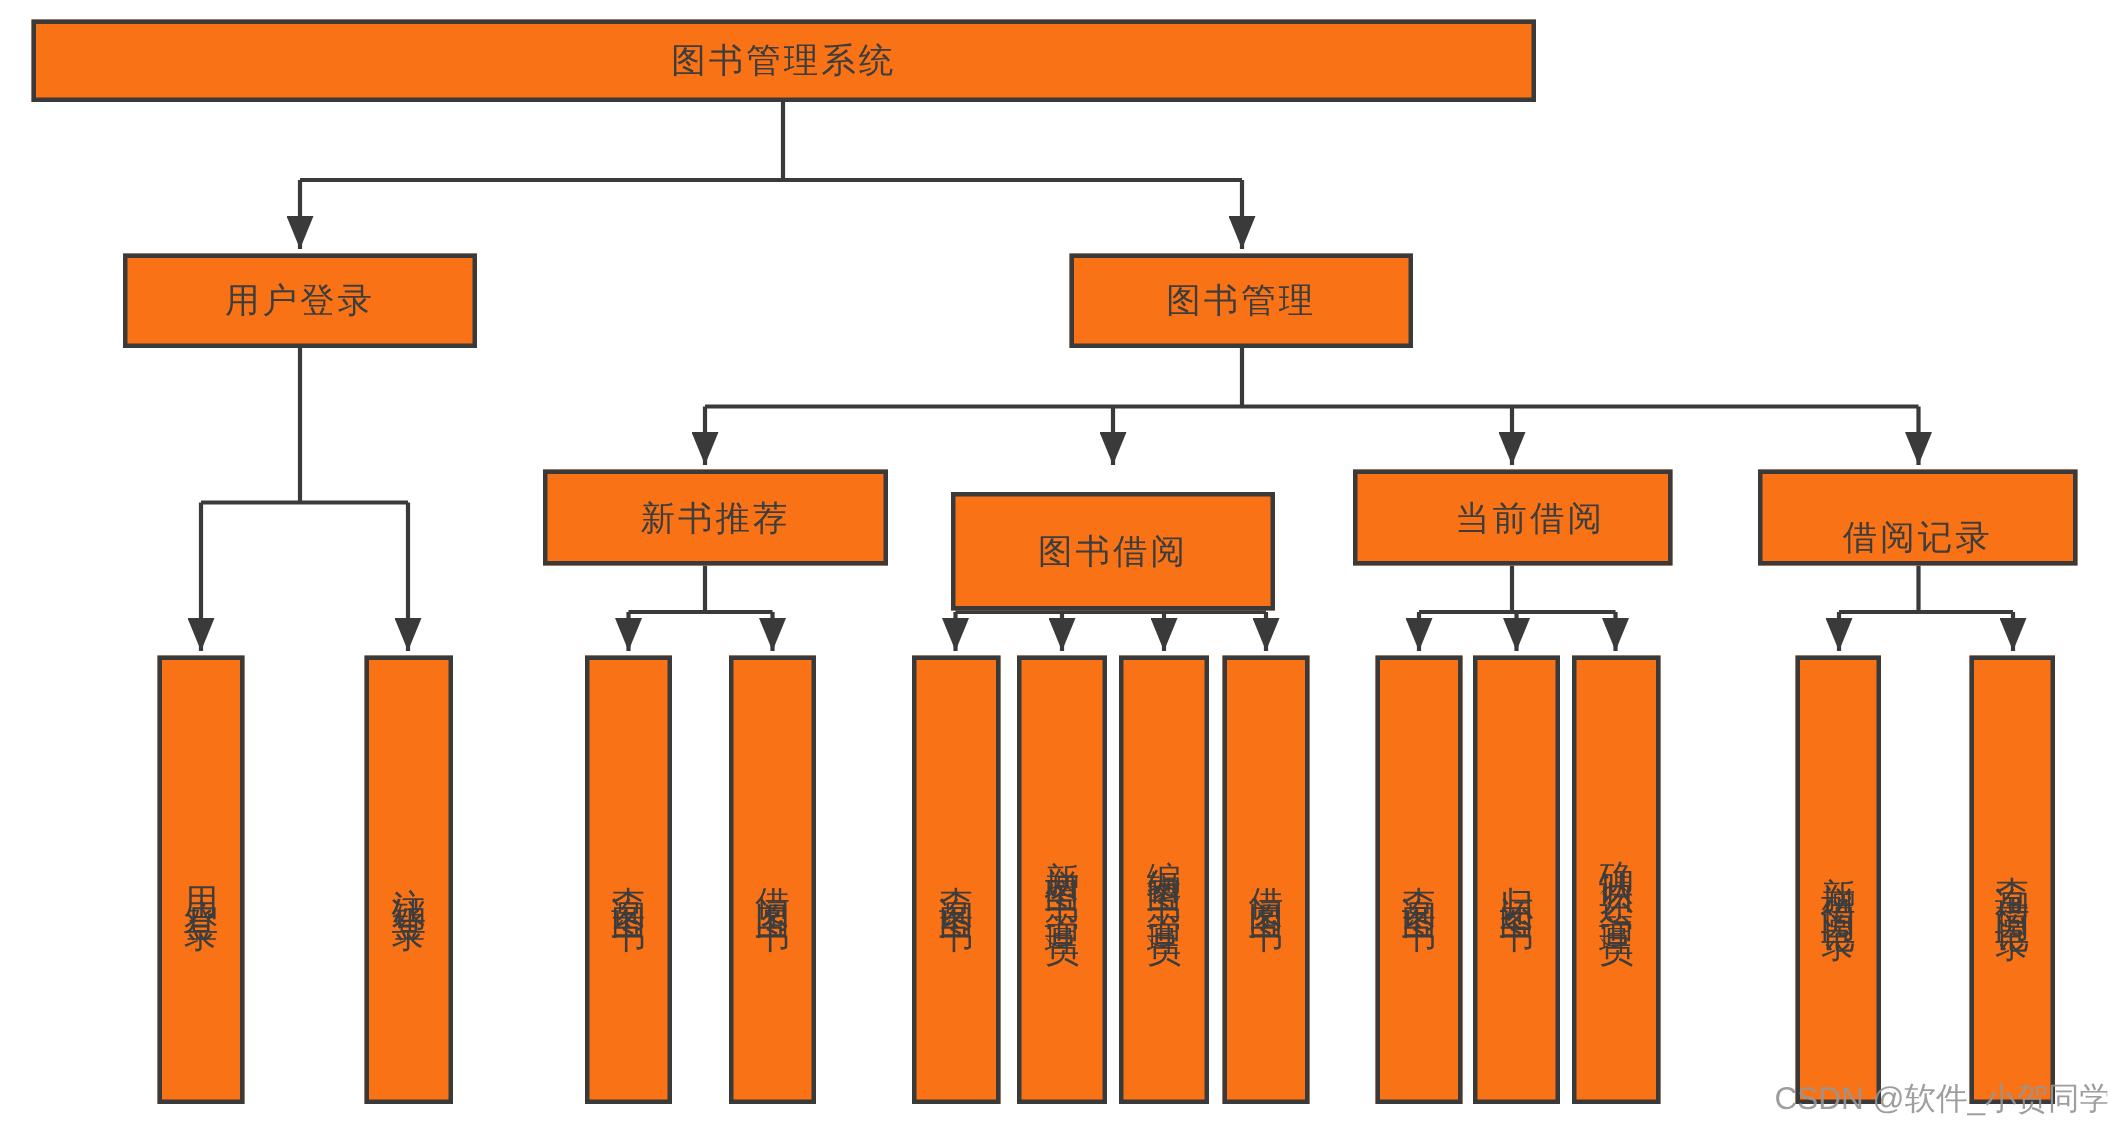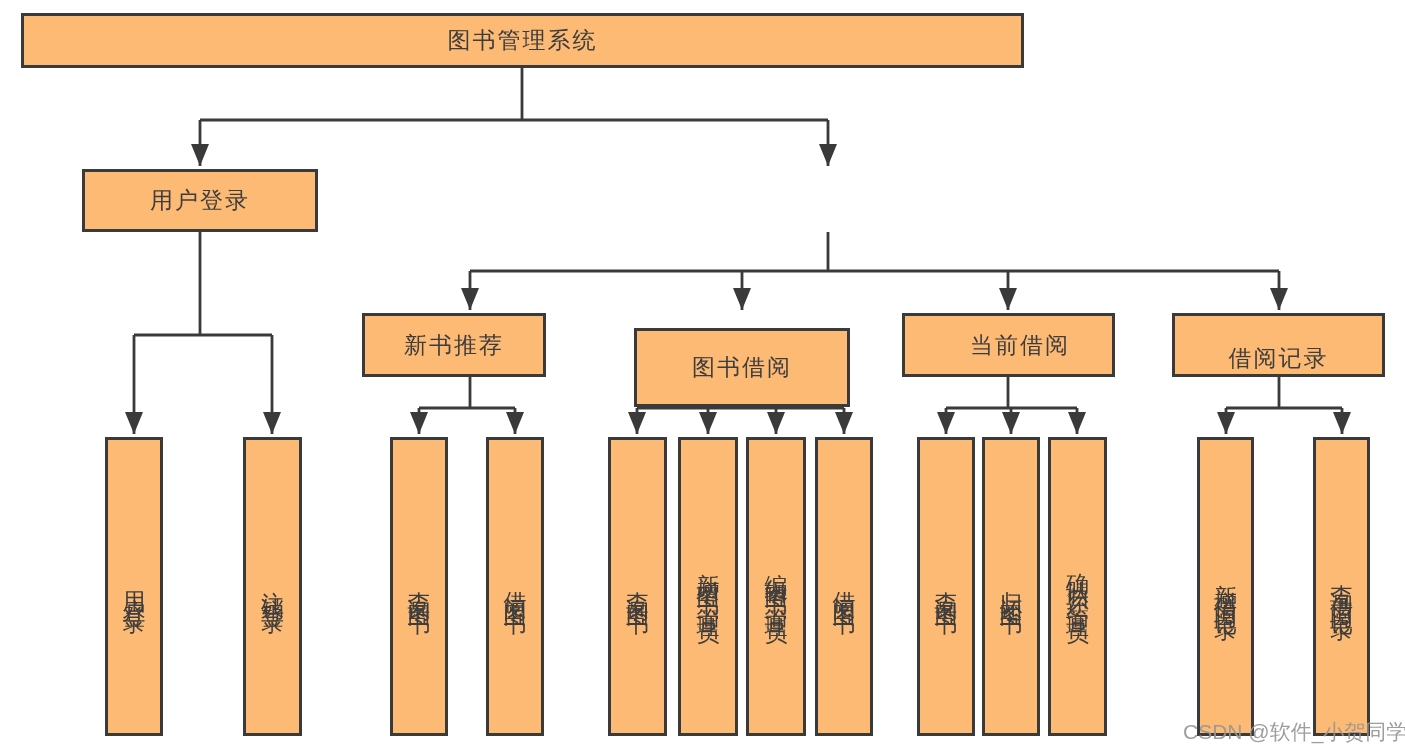--- a/index.html
+++ b/index.html
@@ -15,21 +15,21 @@
     position: absolute;
     left: 0; top: 0;
     width: 1405px;
     height: 747px;
     z-index: 1;
   }
   .node {
     position: absolute;
     box-sizing: border-box;
     border: 3px solid #3a3a3a;
-    background: #fdba74;
+    background: #f97316;
     display: flex;
     align-items: center;
     justify-content: center;
     z-index: 2;
   }
   .hlabel {
     font-size: 23px;
     color: #3d3d3d;
     letter-spacing: 2px;
     white-space: nowrap;
@@ -42,21 +42,21 @@
     letter-spacing: 7px;
     line-height: 1;
     white-space: nowrap;
   }
   
   .n-root   { left:21px;  top:13px;  width:1003px; height:55px; }
   
   .n-login  { left:82px;  top:169px; width:236px;  height:63px; }
   .n-mgmt   { left:713px; top:169px; width:229px;  height:63px; }
   
-  .n-rec    { left:362px;  top:313px; width:184px; height:64px; }
+  .n-rec    { left:362px;  top:313px; width:230px; height:64px; }
   .n-borrow { left:634px;  top:313px; width:216px; height:79px;margin-top:15px; }
   .n-cur    { left:902px;  top:313px; width:213px; height:64px;padding-left:23px; }
   .n-recs   { left:1172px; top:313px; width:213px; height:64px;align-items:flex-end; }
   
   .leaf { top:437px; height:299px; }
   .lf-1  { left:105px;  width:58px; }
   .lf-2  { left:243px;  width:59px; }
   .lf-3  { left:390px;  width:58px; }
   .lf-4  { left:486px;  width:58px; }
   .lf-5  { left:608px;  width:59px; }
@@ -133,20 +133,23 @@
     </g>
   </svg>
 
   <div class="node n-root">
     <span class="hlabel">图书管理系统</span>
   </div>
 
   <div class="node n-login">
     <span class="hlabel">用户登录</span>
   </div>
+  <div class="node n-mgmt">
+    <span class="hlabel">图书管理</span>
+  </div>
 
   <div class="node n-rec">
     <span class="hlabel">新书推荐</span>
   </div>
   <div class="node n-borrow">
     <span class="hlabel">图书借阅</span>
   </div>
   <div class="node n-cur">
     <span class="hlabel">当前借阅</span>
   </div>

